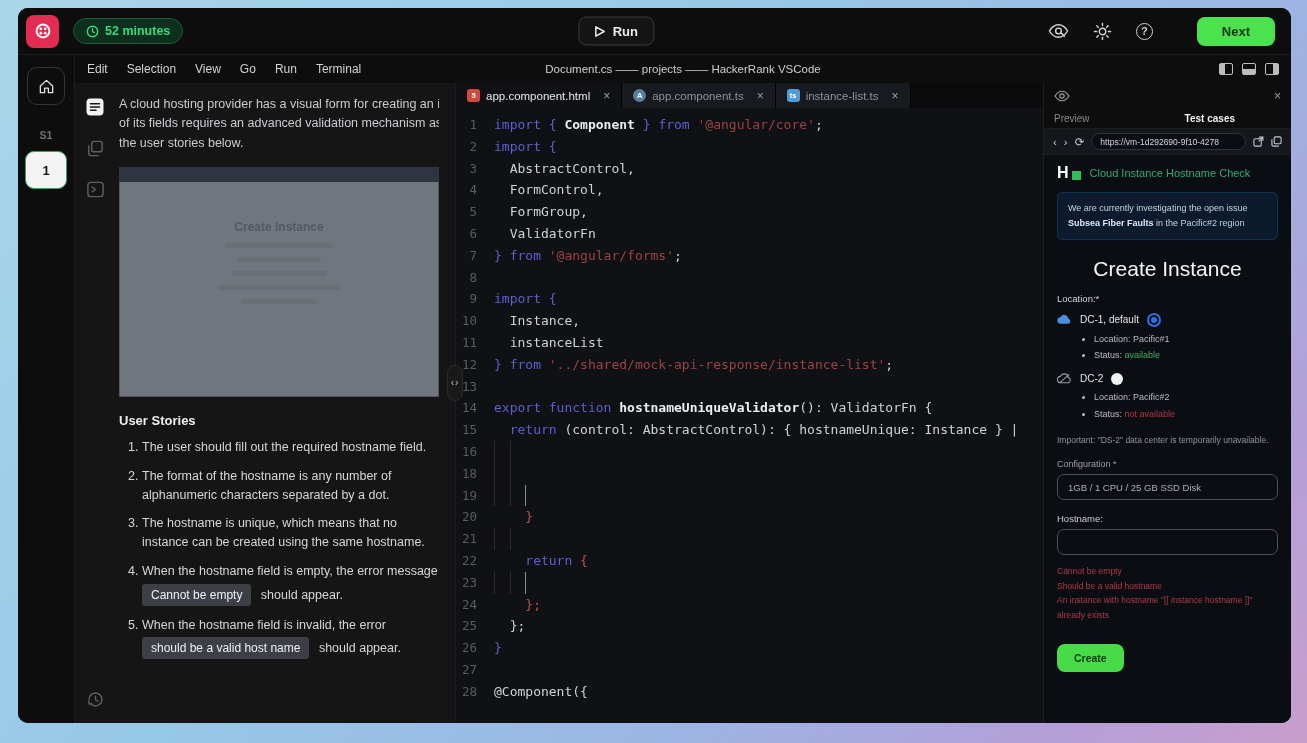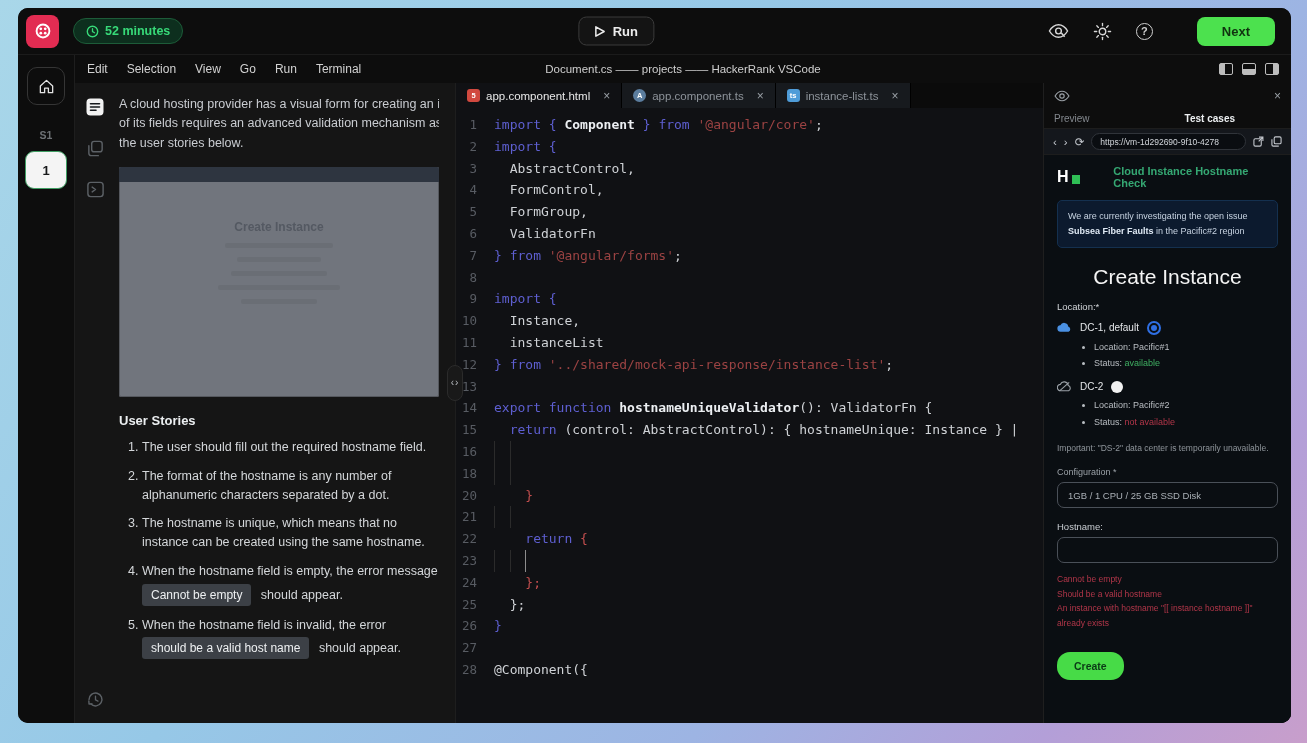--- a/index.html
+++ b/index.html
@@ -79,38 +79,38 @@
   .rp-tabs { height:21px; display:flex; align-items:center; border-bottom:1px solid #1d1d1d; padding:0 10px; }
   .rp-tab-preview { font-size:10px; color:#84898f; cursor:pointer; }
   .rp-tab-tests { font-size:10px; color:#eceff1; font-weight:700; margin-left:auto; margin-right:46px; cursor:pointer; }
   .browser { height:26px; display:flex; align-items:center; gap:7px; padding:0 9px; background:#14171c; border-bottom:1px solid #1d1d1d; }
   .nav-ic { color:#c3c7cd; font-size:11.5px; cursor:pointer; flex:none; }
   .url { flex:1; min-width:0; background:#0a0d11; border:1px solid #30343a; border-radius:9px; height:17px; font-size:8.5px; color:#d3d7dc; display:flex; align-items:center; padding:0 8px; white-space:nowrap; overflow:hidden; cursor:text; }
   .site { flex:1; background:#0a0e12; padding:10px 13px; overflow:hidden; }
   .brand-row { display:flex; align-items:center; gap:9px; }
   .brand-h { color:#fff; font-weight:800; font-size:16px; line-height:1; }
   .brand-sq { width:9px; height:9px; background:#2fbf55; margin:5px 0 0 -6px; }
-  .site-title { color:#35a873; font-size:11px; font-weight:700;margin-left:24px; }
+  .site-title { color:#35a873; font-size:11px; font-weight:400; }
   .notice { margin-top:11px; background:#0c1a2e; border:1px solid #14304f; border-radius:5px; padding:8px 10px; font-size:9px; color:#c6d2e0; line-height:1.65; }
   .notice b { color:#dfe9f4; }
   .create-h { font-size:21px; color:#f4f4f4; text-align:center; margin:17px 0 12px; font-weight:500; }
   .loc-label { font-size:9.5px; color:#d2d5d9; margin:10px 0 2px; }
   .dc { margin-top:9px; }
   .dc-row { display:flex; align-items:center; gap:8px; font-size:10px; color:#e4e6e9; }
   .radio-on { width:14px; height:14px; border-radius:50%; border:2px solid #2f6fe4; display:flex; align-items:center; justify-content:center; cursor:pointer; flex:none; }
   .radio-on i { width:6px; height:6px; border-radius:50%; background:#2f6fe4; }
   .radio-off { width:12px; height:12px; border-radius:50%; background:#f2f2f2; cursor:pointer; flex:none; }
   .dc-bullets { margin:4px 0 0 27px; padding:0 0 0 10px; color:#b9bdc2; font-size:9px; line-height:1.85; }
   .st-ok { color:#3fae62; } .st-bad { color:#b23649; }
   .important { font-size:8.5px; color:#8f959b; margin-top:13px; }
   .fld-label { font-size:9px; color:#9aa0a6; margin-top:14px; }
   .fld-label2 { font-size:9.5px; color:#c9cdd2; margin-top:13px; }
   .fld { margin-top:5px; height:26px; border:1px solid #4a5058; border-radius:7px; display:flex; align-items:center; padding:0 10px; font-size:9.5px; color:#aab0b6; cursor:text; }
   .errors { margin-top:9px; font-size:8.5px; color:#b23649; line-height:1.7; }
-  .create-btn { margin-top:22px; display:inline-block; background:#47db47; color:#0b3a16; font-weight:700; font-size:10.5px; padding:8px 17px; border-radius:13px; cursor:pointer; }
+  .create-btn { margin-top:22px; display:inline-block; background:#47db47; color:#0b3a16; font-weight:700; font-size:10.5px; padding:8px 17px; border-radius:8px; cursor:pointer; }
   svg { display:block; }
 </style>
 </head>
 <body>
 
 <div class="app">
 
   <div class="topbar">
     <div class="logo">
       <svg width="22" height="22" viewBox="0 0 24 24">
@@ -320,20 +320,24 @@
                 <span class="num">15</span>
                 <span class="ctext"><span class="tk-k">  return </span><span class="tk-w">(control: AbstractControl): { hostnameUnique: Instance } |</span></span>
               </div>
               <div class="crow">
                 <span class="num">16</span>
                 <span class="ctext"><span class="guide"></span><span class="guide"></span></span>
               </div>
               <div class="crow">
                 <span class="num">18</span>
                 <span class="ctext"><span class="guide"></span><span class="guide"></span></span>
+              </div>
+              <div class="crow">
+                <span class="num">19</span>
+                <span class="ctext"><span class="guide"></span><span class="guide"></span><span class="guide bright"></span></span>
               </div>
               <div class="crow">
                 <span class="num">20</span>
                 <span class="ctext"><span class="tk-w">    </span><span class="tk-r">}</span></span>
               </div>
               <div class="crow">
                 <span class="num">21</span>
                 <span class="ctext"><span class="guide"></span><span class="guide"></span></span>
               </div>
               <div class="crow">

